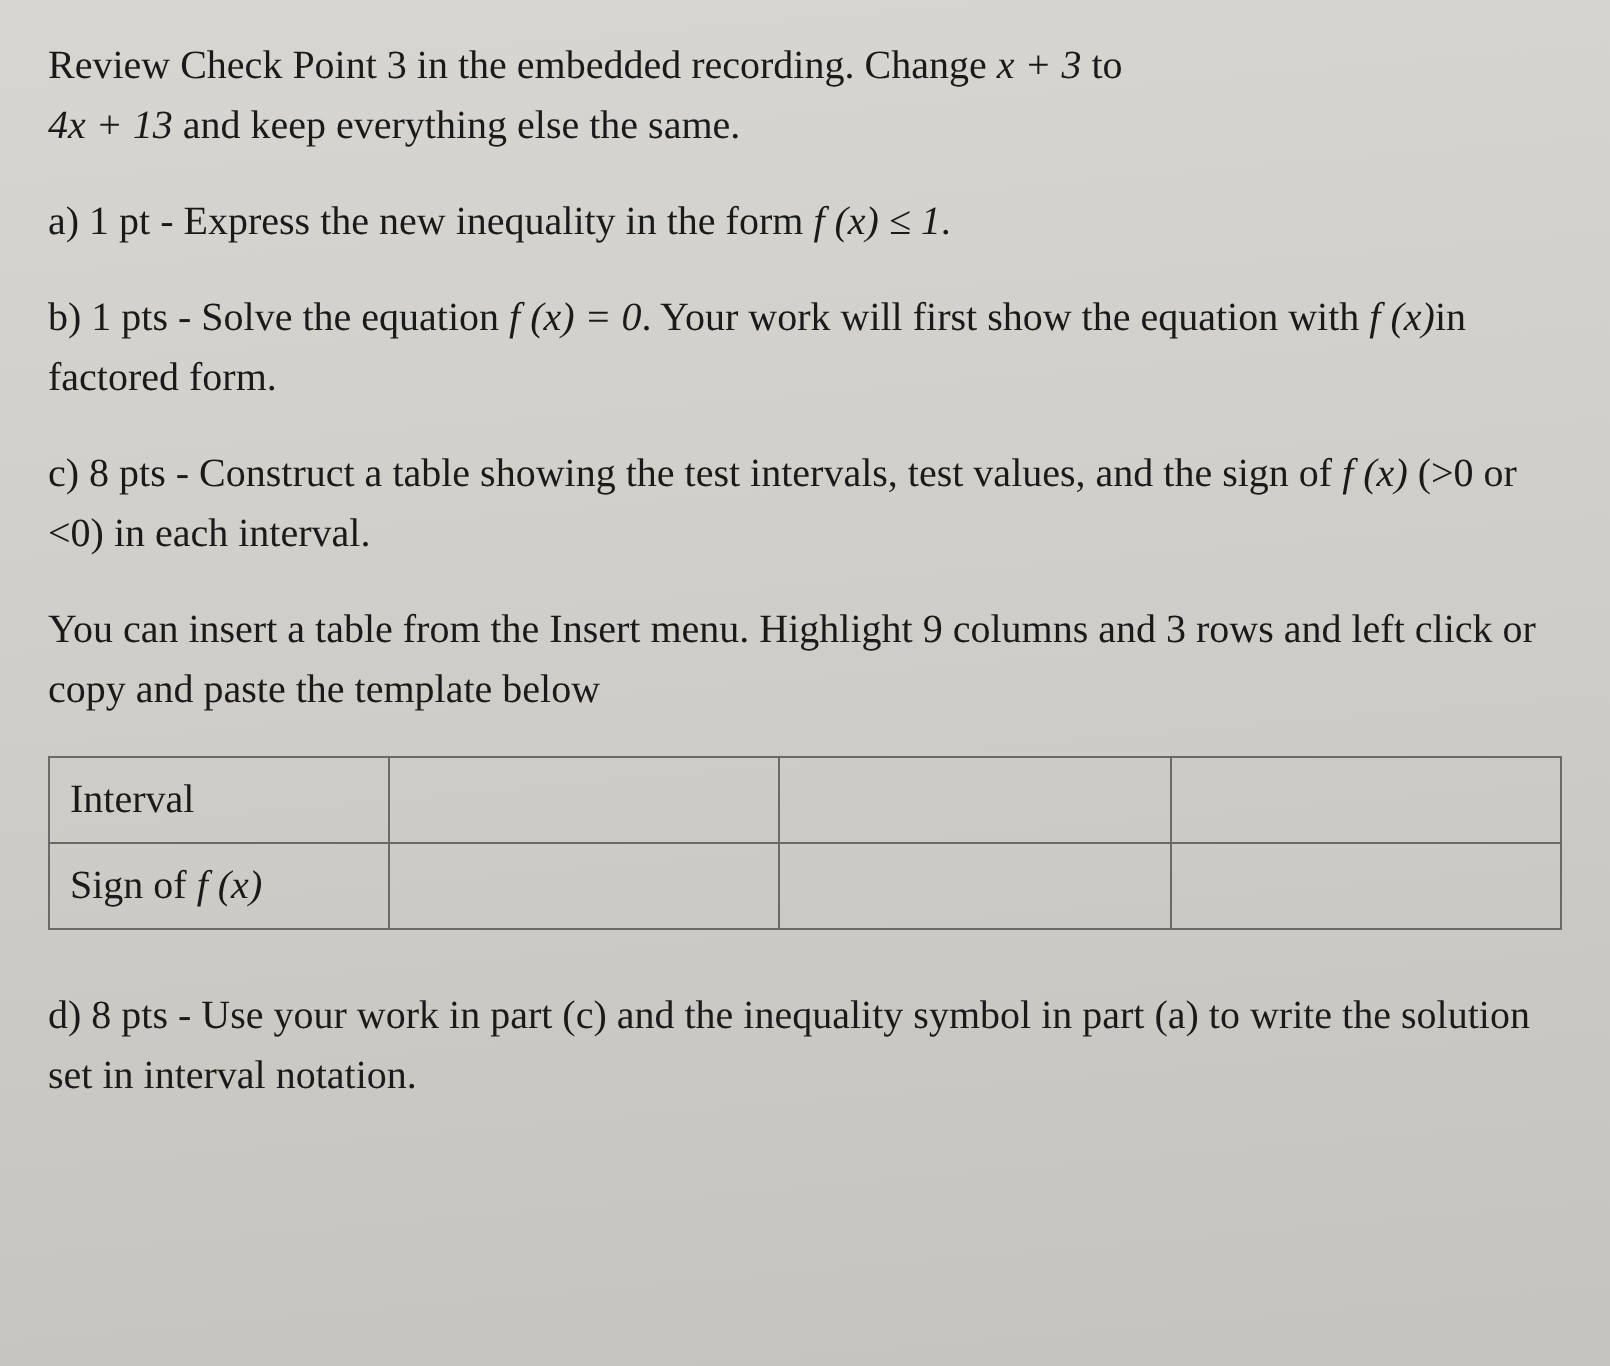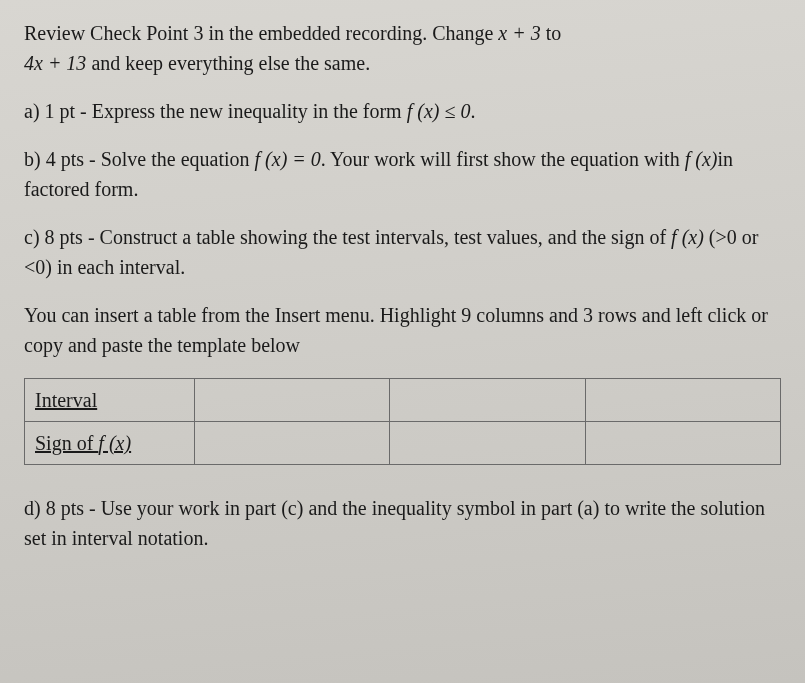--- a/index.html
+++ b/index.html
@@ -32,43 +32,42 @@
       width: 100%;
       margin-top: 6px;
       margin-bottom: 28px;
     }
     td {
       border: 1px solid #6a6a6a;
       padding: 6px 10px;
       height: 36px;
       font-size: 20px;
       text-align: left;
-      text-decoration: underline;
     }
     td.label-cell {
       width: 170px;
     }
     .section {
       margin-bottom: 18px;
     }
   </style>
 </head>
 <body>
 
 <div class="para">
   <span>Review Check Point 3 in the embedded recording. Change </span><span class="math-expr"><span class="math-var">x + 3</span></span><span> to</span><br>
   <span class="math-expr"><span class="math-var">4x + 13</span></span><span> and keep everything else the same.</span>
 </div>
 
 <div class="section">
-  <span>a) 1 pt - Express the new inequality in the form </span><span class="math-expr math-var">f (x) ≤ 0</span><span>.</span>
+  <span>a) 1 pt - Express the new inequality in the form </span><span class="math-expr math-var">f (x) ≤ 1</span><span>.</span>
 </div>
 
 <div class="section">
-  <span>b) 4 pts - Solve the equation </span><span class="math-expr math-var">f (x) = 0</span><span>. Your work will first show the equation with </span><span class="math-expr math-var">f (x)</span><span>in factored form.</span>
+  <span>b) 1 pts - Solve the equation </span><span class="math-expr math-var">f (x) = 0</span><span>. Your work will first show the equation with </span><span class="math-expr math-var">f (x)</span><span>in factored form.</span>
 </div>
 
 <div class="section">
   <span>c) 8 pts - Construct a table showing the test intervals, test values, and the sign of </span><span class="math-expr math-var">f (x)</span><span> (&gt;0 or &lt;0) in each interval.</span>
 </div>
 
 <div class="section">You can insert a table from the Insert menu. Highlight 9 columns and 3 rows and left click or copy and paste the template below</div>
 
 <table>
   <tbody>

